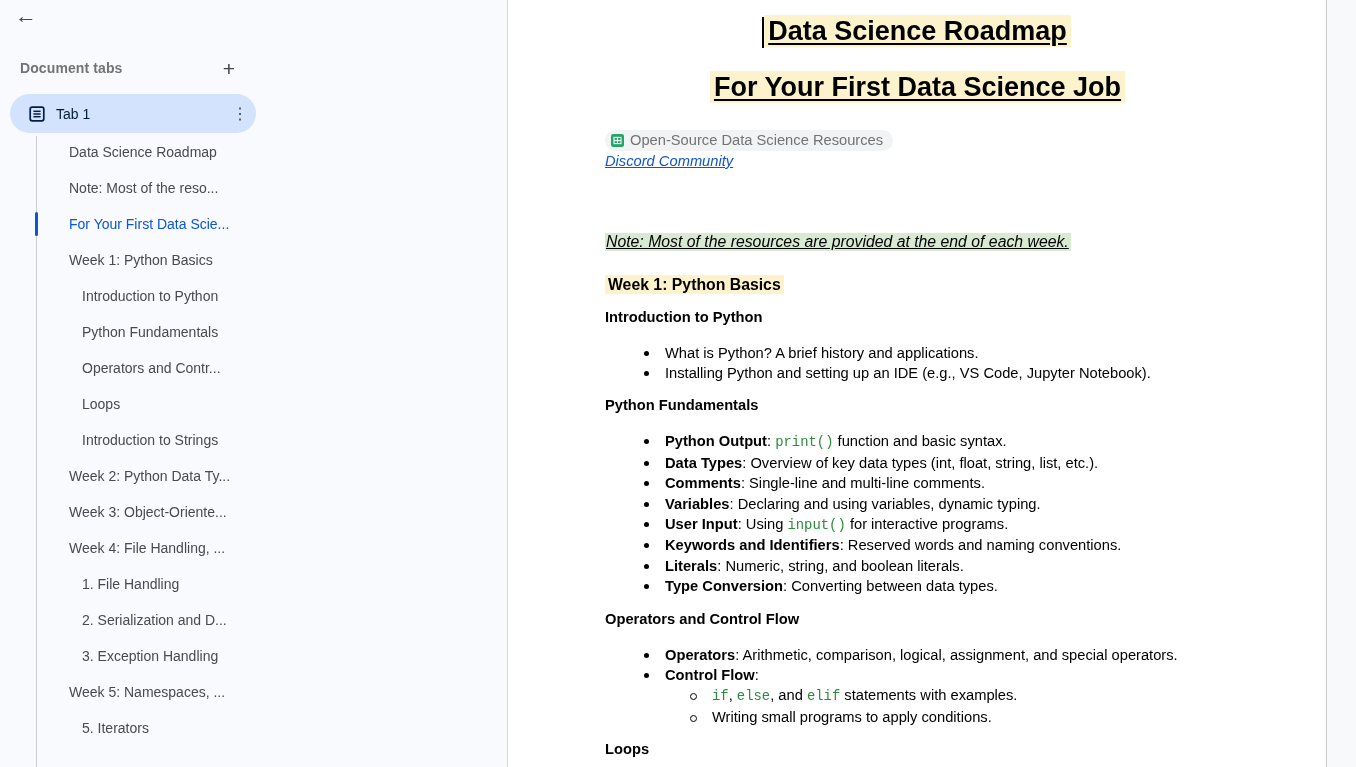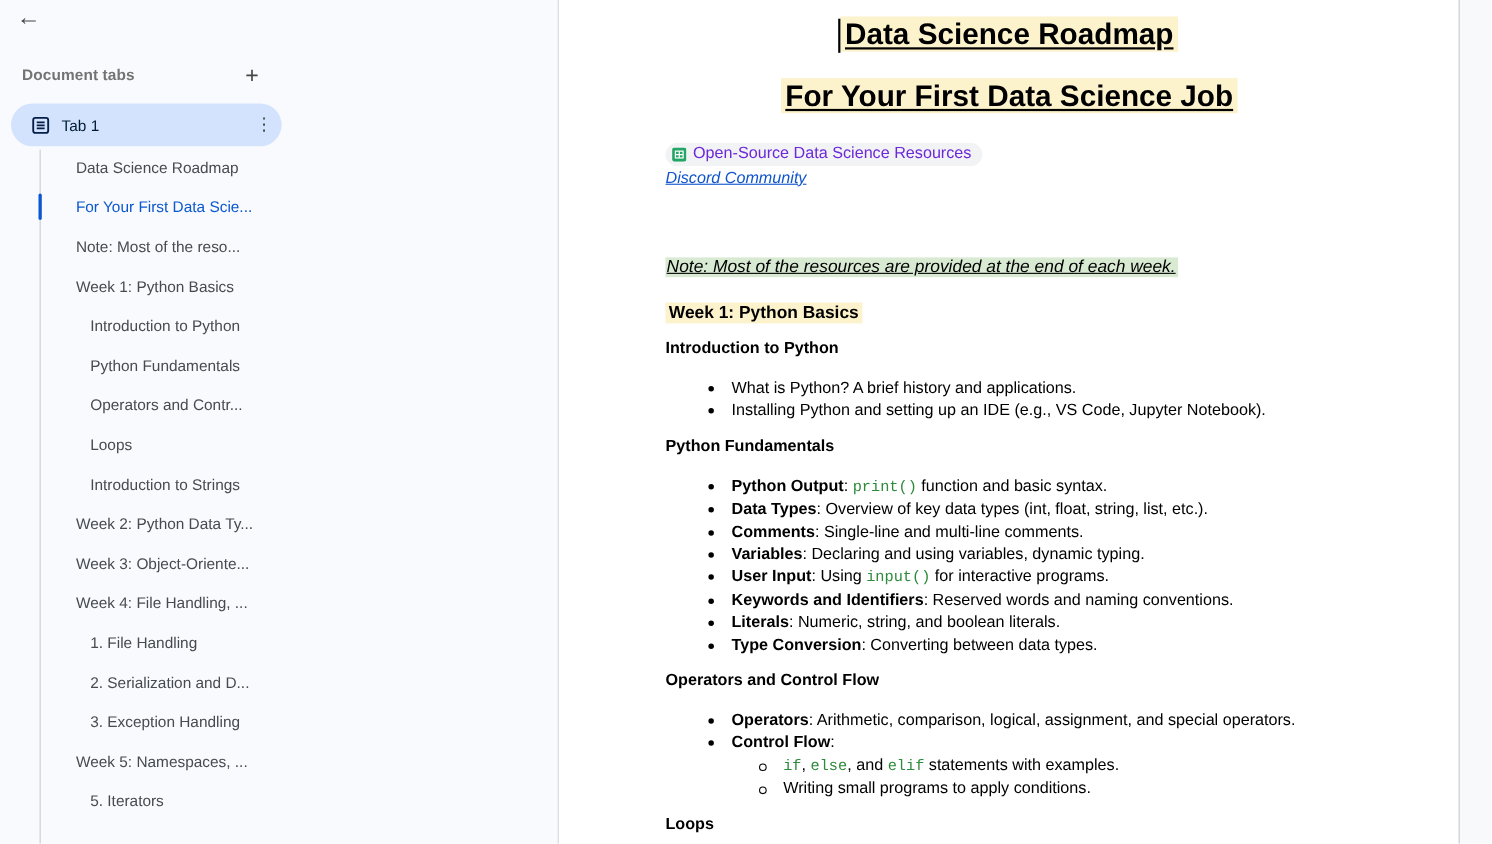--- a/index.html
+++ b/index.html
@@ -51,21 +51,21 @@
   .doc-h1 { font-size:27px; font-weight:700; line-height:34px; }
   .doc-h1 + .doc-h1 { margin-top:22px; }
   .hl-yellow { background:#fcf2cc; }
   .hl-green  { background:#d9ead3; }
   .doc-h1 .hl-yellow { position:relative; padding:1px 4px;
       text-decoration:underline; text-decoration-thickness:2px; text-underline-offset:3px; }
   .caret { position:absolute; left:-2px; top:2px; width:2px; height:31px; background:#000; }
 
   .chip-row { margin-top:26px; }
   .chip { display:inline-flex; align-items:center; gap:6px; background:#f1f3f4;
-          border-radius:11px; padding:2px 10px 3px 6px; font-size:14.7px; color:#6d28d9;
+          border-radius:11px; padding:2px 10px 3px 6px; font-size:14.7px; color:#737373;
           cursor:pointer; }
   .sheets-icon { width:13px; height:13px; display:block; }
   .link-row { margin-top:2px; line-height:16px;font-style:italic; }
   .doc-link { font-size:14.7px; color:#1155cc; text-decoration:underline; cursor:pointer; }
 
   .note-line { margin-top:63px; font-size:15.8px; font-style:italic; line-height:20.5px; }
   .note-line .hl-green { text-decoration:underline; padding:0 2px 1px 1px;font-style:italic; }
   .week-h { margin-top:22px; margin-bottom:6px; font-size:15.8px; font-weight:700;
             line-height:20px; }
   .week-h .hl-yellow { padding:1px 3px; }
@@ -108,26 +108,26 @@
     <span class="tab-kebab">
       <span>⋮</span>
     </span>
   </div>
   <div class="outline">
     <div class="indent-guide"></div>
     <div id="outline-rows">
         <div class="o-row lvl1">
           <span class="o-label">Data Science Roadmap</span>
         </div>
+        <div class="o-row lvl1">
+          <span class="o-label">Note: Most of the reso...</span>
+        </div>
         <div class="o-row lvl1 active">
           <span class="active-bar"></span>
           <span class="o-label">For Your First Data Scie...</span>
-        </div>
-        <div class="o-row lvl1">
-          <span class="o-label">Note: Most of the reso...</span>
         </div>
         <div class="o-row lvl1">
           <span class="o-label">Week 1: Python Basics</span>
         </div>
         <div class="o-row lvl2">
           <span class="o-label">Introduction to Python</span>
         </div>
         <div class="o-row lvl2">
           <span class="o-label">Python Fundamentals</span>
         </div>

